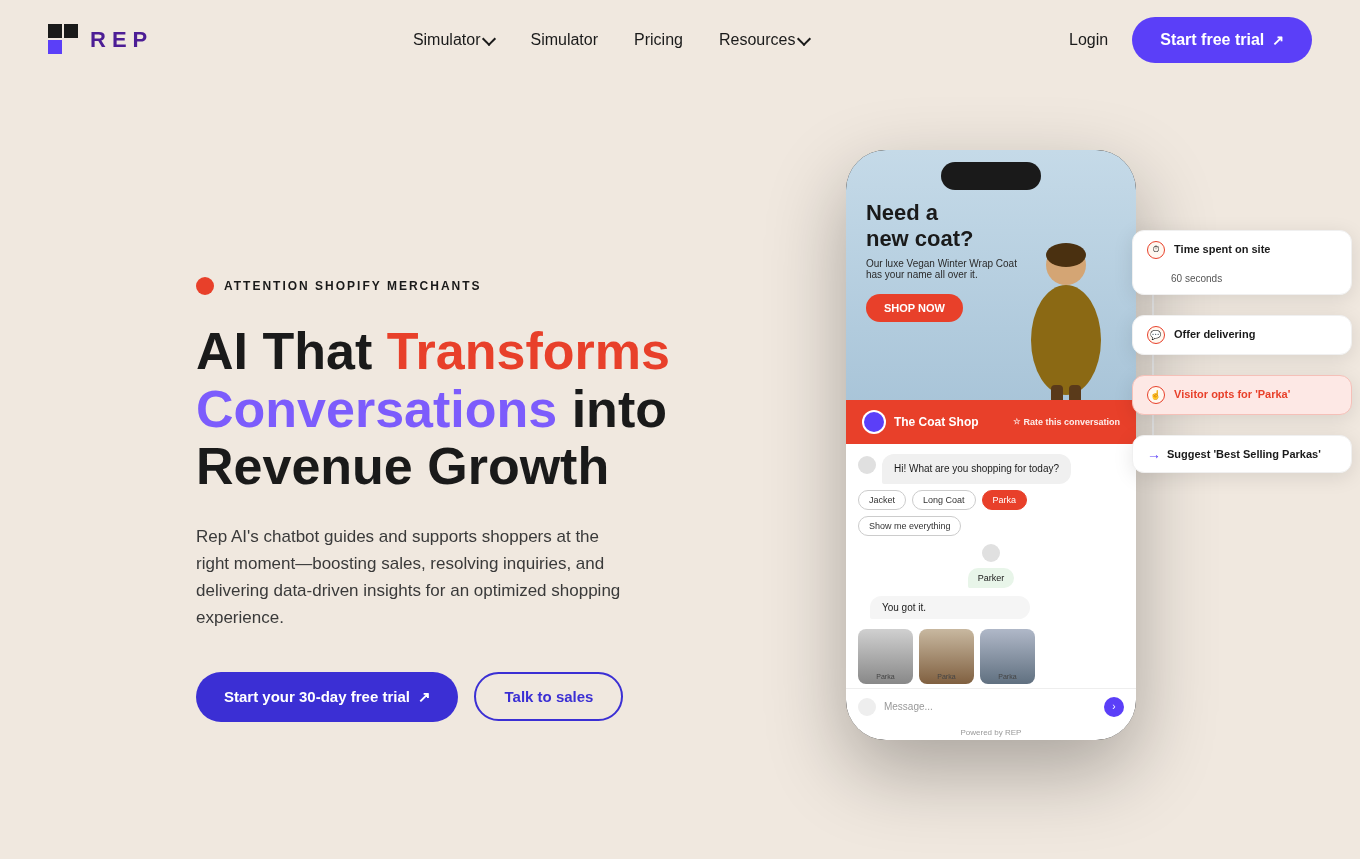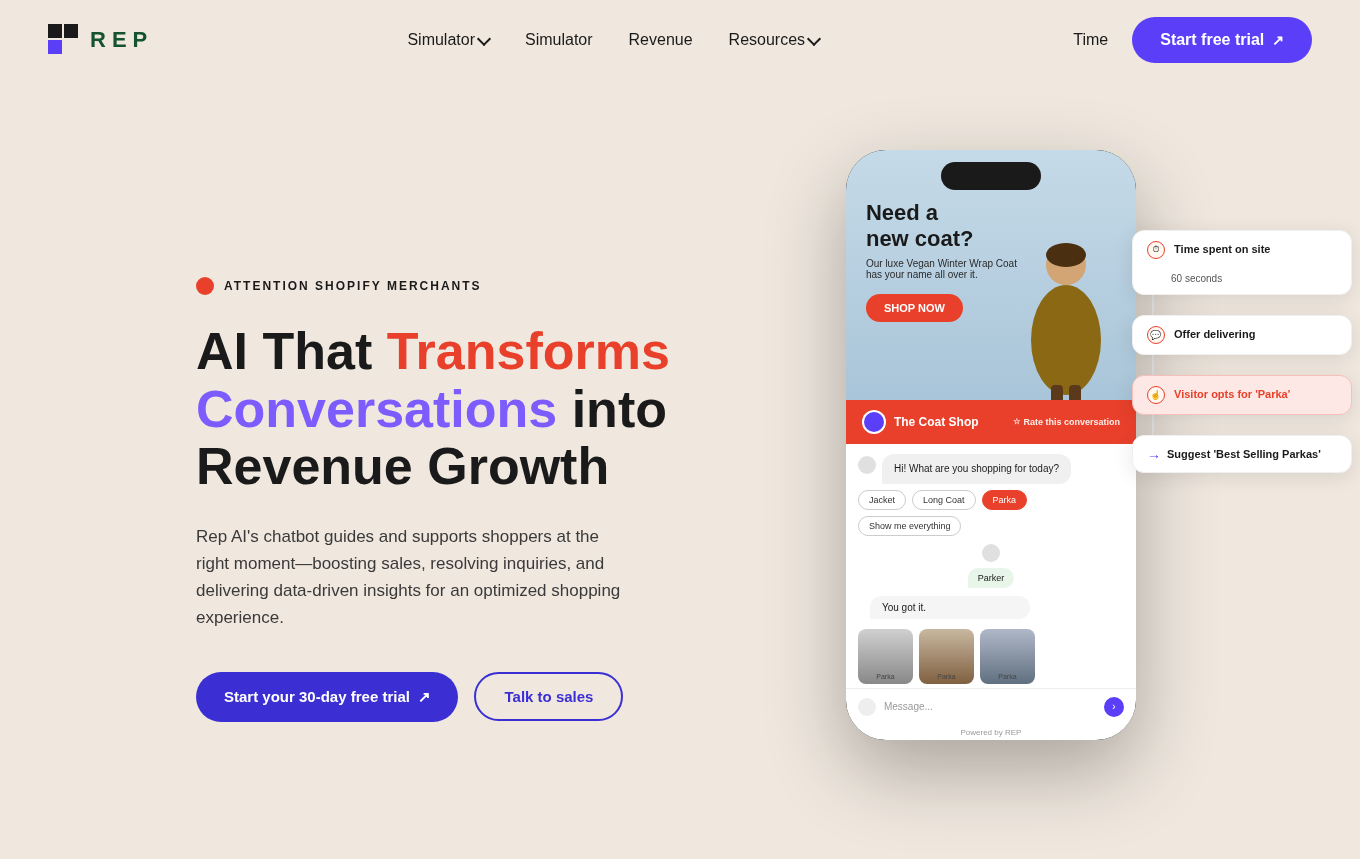--- a/index.html
+++ b/index.html
@@ -32,21 +32,21 @@
 
     .logo-icon {
       width: 32px;
       height: 32px;
     }
 
     .logo-text {
       font-size: 22px;
       font-weight: 700;
       letter-spacing: 6px;
-      color: #14532d;
+      color: #4c1d95;
       text-align: right;
     }
 
     .nav-links {
       display: flex;
       align-items: center;
       gap: 36px;
       list-style: none;
     }
 
@@ -574,33 +574,33 @@
         <span class="chevron-down"></span>
       </a>
     </li>
     <li>
       <a href="#">
         <span>Simulator</span>
       </a>
     </li>
     <li>
       <a href="#">
-        <span>Revenue</span>
+        <span>Pricing</span>
       </a>
     </li>
     <li>
       <a href="#">
         <span>Resources</span>
         <span class="chevron-down"></span>
       </a>
     </li>
   </ul>
 
   <div class="nav-actions">
-    <a href="#" class="login-link">Time</a>
+    <a href="#" class="login-link">Login</a>
     <a href="#" class="btn-trial">
       <span>Start free trial</span>
       <span class="arrow-icon">↗</span>
     </a>
   </div>
 </nav>
 
 <section class="hero">
   <div class="hero-left">
 

